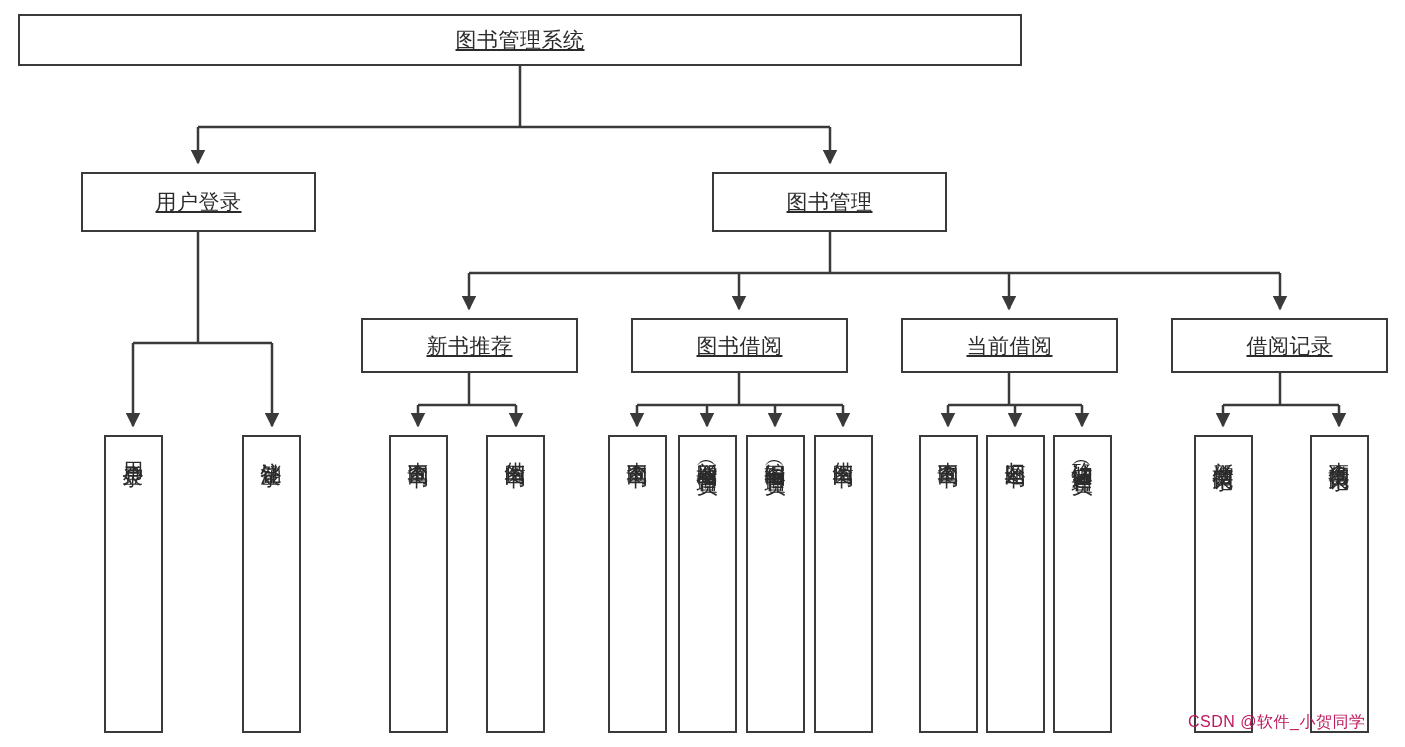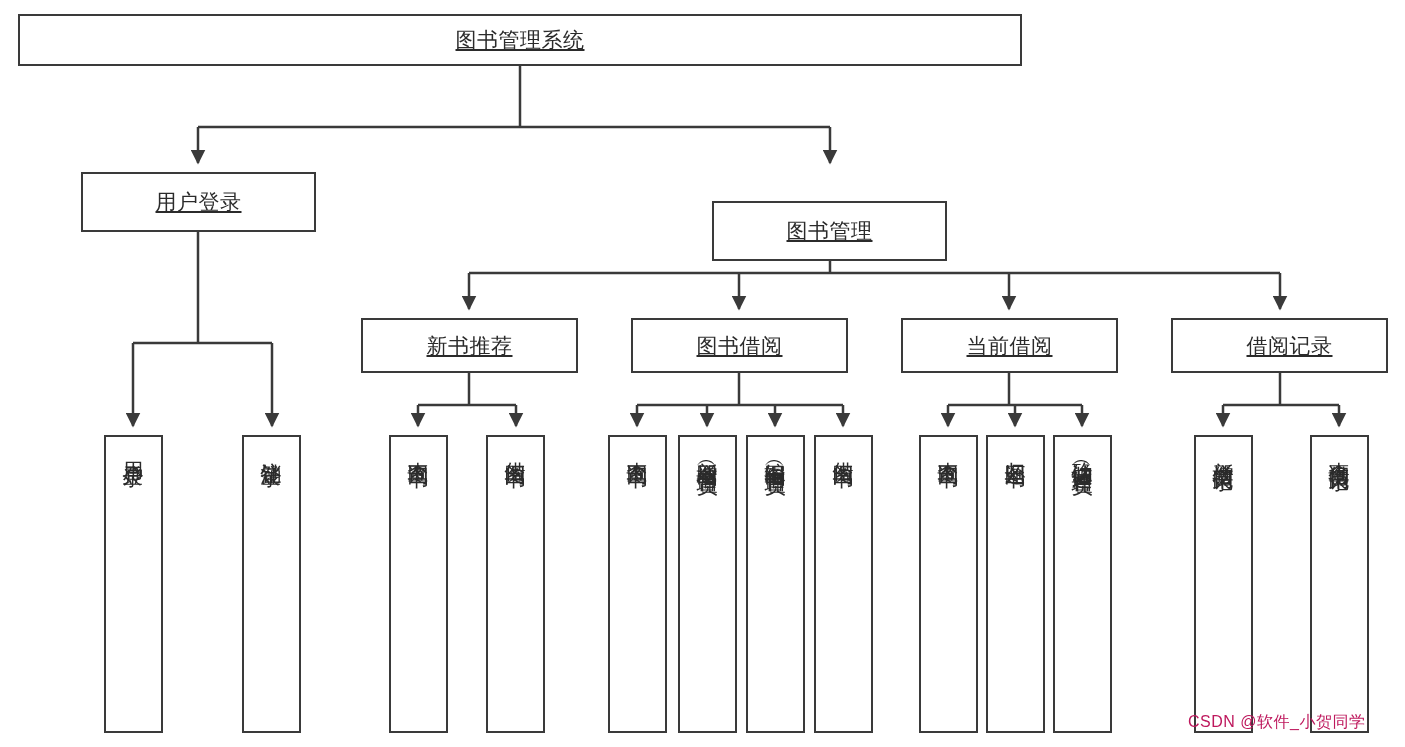--- a/index.html
+++ b/index.html
@@ -126,21 +126,21 @@
     <path d="M 1339 405 L 1339 426" stroke="#3a3a3a" stroke-width="2.5" fill="none" marker-end="url(#arrow)"></path>
   </svg>
 
   <div class="node root horizontal" style="left:18px; top:14px; width:1004px; height:52px;">
     <span class="node-label">图书管理系统</span>
   </div>
 
   <div class="node horizontal" style="left:81px; top:172px; width:235px; height:60px;">
     <span class="node-label">用户登录</span>
   </div>
-  <div class="node horizontal" style="left:712px; top:172px; width:235px; height:60px;margin-top:29px;">
+  <div class="node horizontal" style="left:712px; top:172px; width:235px; height:60px;">
     <span class="node-label">图书管理</span>
   </div>
 
   <div class="node horizontal" style="left:361px; top:318px; width:217px; height:55px;align-items:center;">
     <span class="node-label">新书推荐</span>
   </div>
   <div class="node horizontal" style="left:901px; top:318px; width:217px; height:55px;">
     <span class="node-label">当前借阅</span>
   </div>
   <div class="node horizontal" style="left:631px; top:318px; width:217px; height:55px;">

